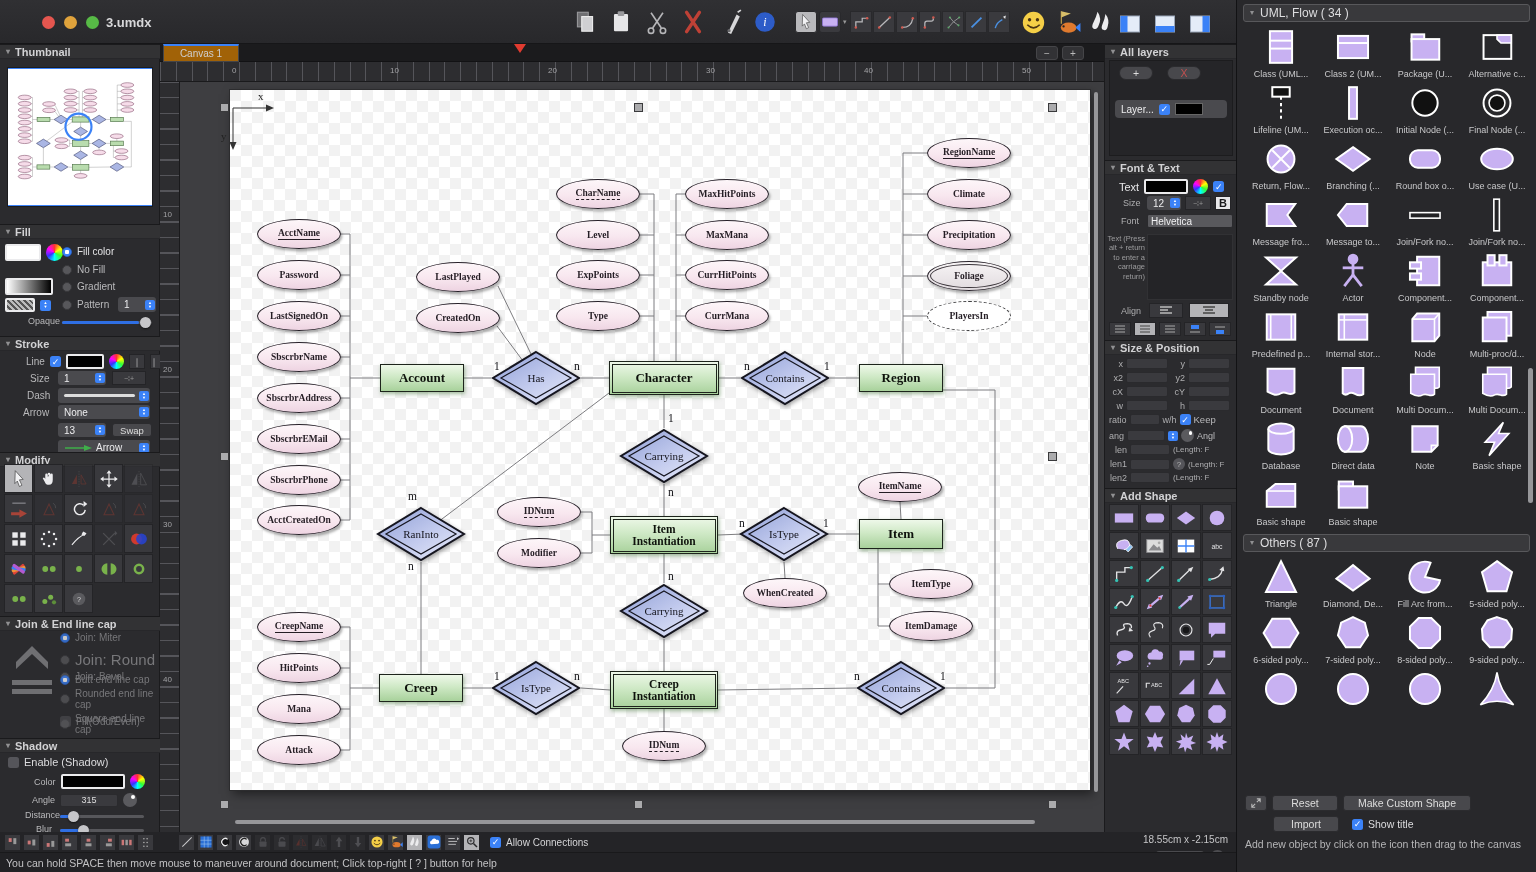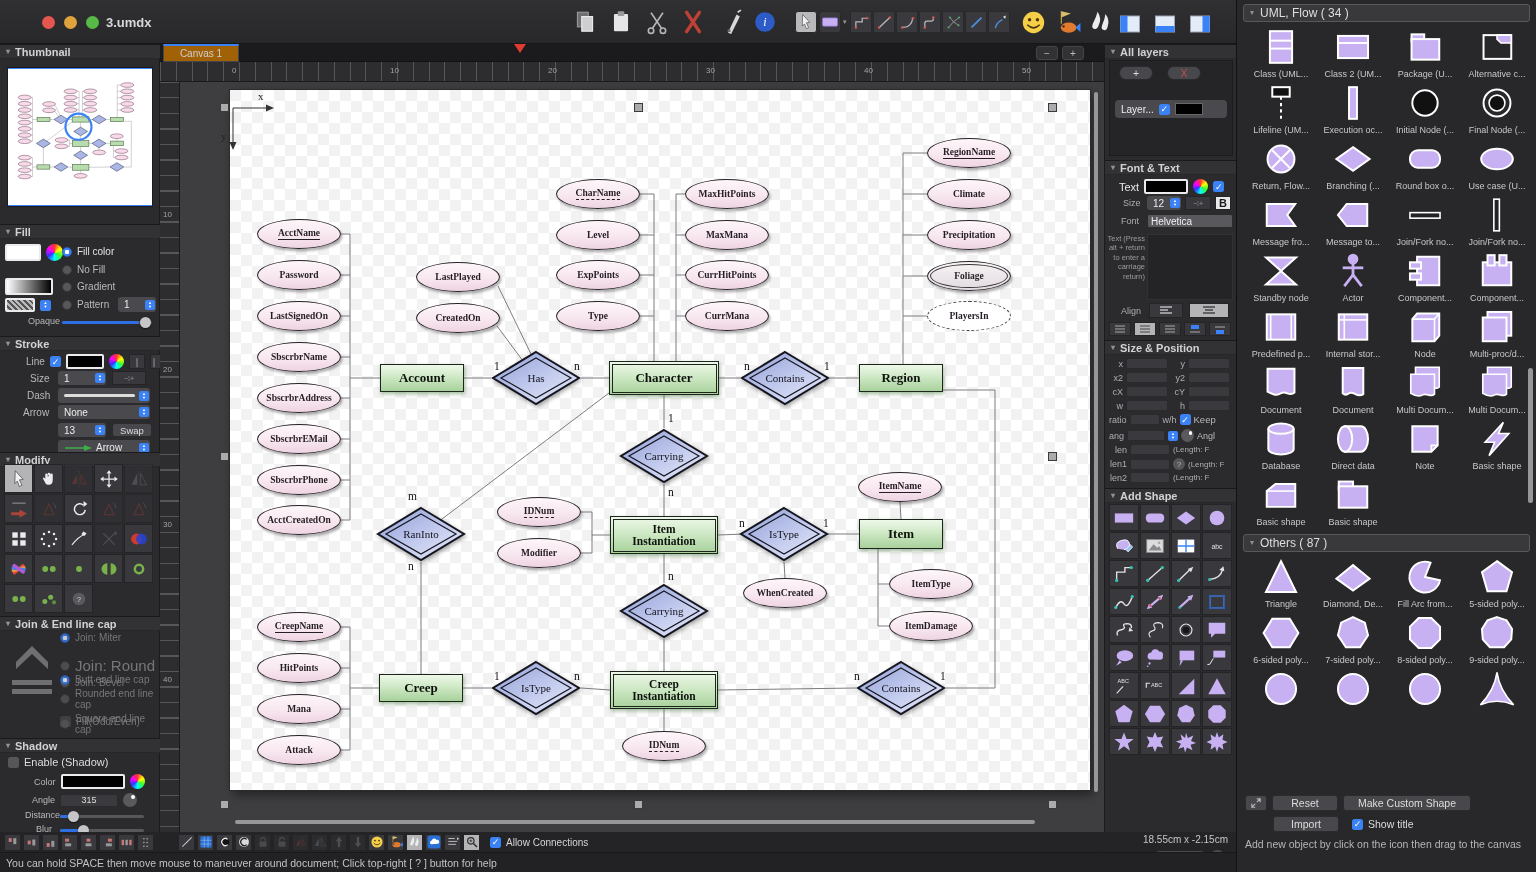--- a/index.html
+++ b/index.html
@@ -642,21 +642,21 @@
 
   <div class="lp" style="top:572px">
     <div class="hdr">
         <span class="chev"></span>
         <span>Join &amp; End line cap</span>
       </div>
     <svg class="abs" style="left:12px;top:24px" width="40" height="30" viewBox="0 0 40 30">
         <path d="M4 22 L20 6 L36 22 L36 29 L20 14 L4 29 Z" fill="#6f6f72"></path>
       </svg>
     <div id="joinlist" class="abs" style="left:60px;top:16px">
-        <div class="row" style="position: static; margin-bottom: 14px;">
+        <div class="row" style="position: static; margin-bottom: 8px;">
           <span class="radio on" style="opacity: 0.75;"></span>
           <span class="dimtxt" style="font-size: 10px;">Join: Miter</span>
         </div>
         <div class="row" style="position: static; margin-bottom: 3px;">
           <span class="radio" style="opacity: 0.75;"></span>
           <span class="dimtxt" style="font-size: 15px;">Join: Round</span>
         </div>
         <div class="row" style="position: static; margin-bottom: 3px;">
           <span class="radio" style="opacity: 0.75;"></span>
           <span class="dimtxt" style="font-size: 10px;">Join: Bevel</span>

